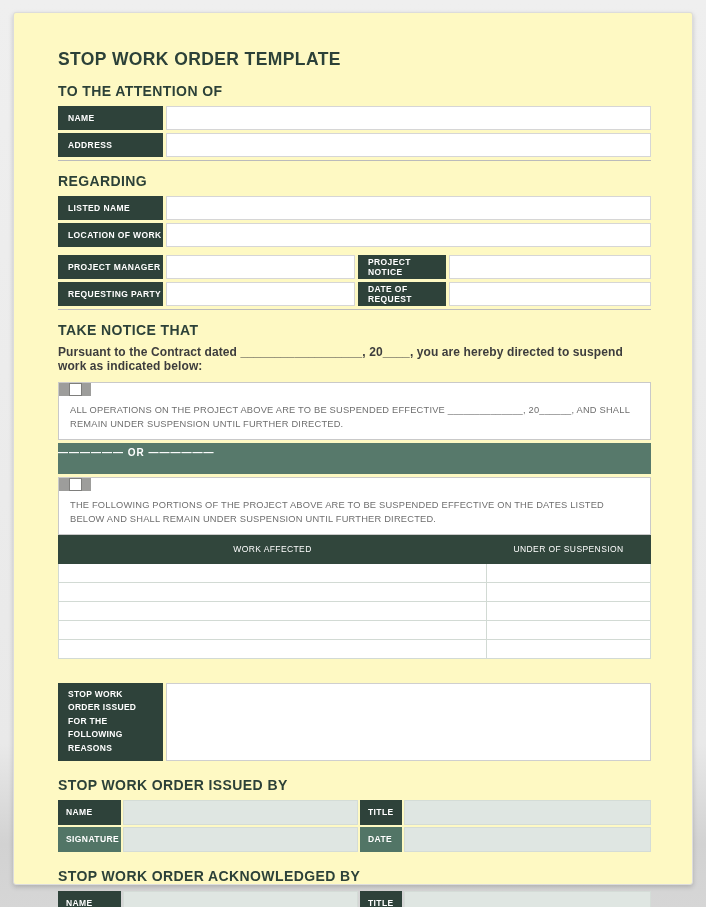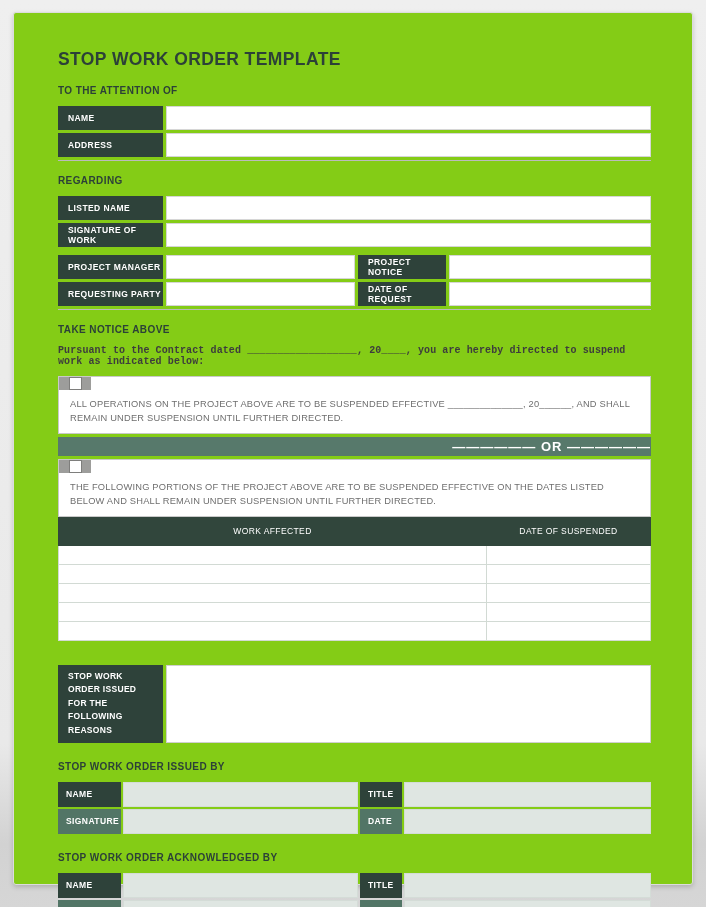--- a/index.html
+++ b/index.html
@@ -4,64 +4,64 @@
 <style>
   * { margin:0; padding:0; box-sizing:border-box; }
   html,body { width:706px; height:907px; }
   body {
     font-family:"Liberation Sans", sans-serif;
     background:linear-gradient(180deg,#efefef 0%,#e9e9e9 82%,#d2d2d2 93%,#d6d6d6 100%);
     position:relative;
   }
   .page {
     position:absolute; left:13px; top:12px; width:680px; height:873px;
-    background:#84cc16; border-radius:3px;
+    background:#fef9c3; border-radius:3px;
     border:1px solid #dcdcdc;
     box-shadow:0 2px 5px rgba(0,0,0,0.18);
     padding:36px 41px 0 44px;
   }
   .doc-title {
     font-size:17.5px; font-weight:bold; color:#2c4138;
     letter-spacing:0.4px; line-height:20px; margin-bottom:16px;
   }
   h2.section-heading {
-    font-size:10px; font-weight:bold; color:#2c4138;
+    font-size:14px; font-weight:bold; color:#2c4138;
     letter-spacing:0.4px; line-height:12px; margin:6px 0 9px 0;
   }
   
   .kv-row { display:flex; column-gap:3px; height:24px; margin-bottom:3px; }
   .kv-label {
     width:105px; background:#2e423a; color:#fff;
     font-size:8.5px; font-weight:bold; letter-spacing:0.4px;
     display:flex; align-items:center; padding-left:10px; flex-shrink:0;
   }
   .kv-label.small2 { width:88px; }
   .kv-input { flex:1; background:#fff; border:1px solid #d6d6d6; }
   .kv-input.mid { flex:0 0 189px; }
   .divider { height:1px; background:#bbbbbb; margin:3px 0 14px 0; }
   .group-gap { height:5px; }
   
   .intro-line {
-    font-size:10px; font-weight:bold; color:#3d3d3d;
-    letter-spacing:0.1px; margin:2px 0 9px 0;font-family:Liberation Mono, monospace;
+    font-size:12px; font-weight:bold; color:#3d3d3d;
+    letter-spacing:0.1px; margin:2px 0 9px 0;
   }
   .option-box { display:flex; border:1px solid #c9c9c9; background:#fff;flex-direction:column; }
   .check-cell {
     width:32px; background:#9d9d9b; flex-shrink:0;
     display:flex; align-items:center; justify-content:center;
   }
   .checkbox { width:13px; height:13px; background:#fff; border:1px solid #7e7e7c; }
   .option-text {
     font-size:9.3px; color:#6e6e6e; letter-spacing:0.2px;
     line-height:1.55; padding:7px 12px 7px 11px;
   }
   .or-bar {
-    background:#57796b; color:#fff; text-align:right;
-    font-size:13px; font-weight:bold; letter-spacing:1px;
-    height:19px; line-height:19px; margin:3px 0;
+    background:#57796b; color:#fff; text-align:left;
+    font-size:10px; font-weight:bold; letter-spacing:1px;
+    height:31px; line-height:19px; margin:3px 0;
   }
   
   table.suspension { width:100%; border-collapse:collapse; }
   table.suspension th {
     background:#31463c; color:#fff; font-size:8.5px; font-weight:normal;
     letter-spacing:0.4px; height:28px; border:1px solid #31463c;
   }
   table.suspension td { background:#fff; border:1px solid #d2dad4; height:19px; }
   table.suspension .col-work { width:72.3%; }
   
@@ -107,40 +107,40 @@
   </div>
   <div class="divider"></div>
 
   <h2 class="section-heading">REGARDING</h2>
   <div>
     <div class="kv-row">
       <div class="kv-label">LISTED NAME</div>
       <div class="kv-input"></div>
     </div>
     <div class="kv-row">
-      <div class="kv-label">SIGNATURE OF WORK</div>
+      <div class="kv-label">LOCATION OF WORK</div>
       <div class="kv-input"></div>
     </div>
     <div class="group-gap"></div>
     <div class="kv-row">
       <div class="kv-label">PROJECT MANAGER</div>
       <div class="kv-input mid"></div>
       <div class="kv-label small2">PROJECT NOTICE</div>
       <div class="kv-input"></div>
     </div>
     <div class="kv-row">
       <div class="kv-label">REQUESTING PARTY</div>
       <div class="kv-input mid"></div>
       <div class="kv-label small2">DATE OF REQUEST</div>
       <div class="kv-input"></div>
     </div>
   </div>
   <div class="divider"></div>
 
-  <h2 class="section-heading">TAKE NOTICE ABOVE</h2>
+  <h2 class="section-heading">TAKE NOTICE THAT</h2>
   <p class="intro-line">Pursuant to the Contract dated __________________, 20____, you are hereby directed to suspend work as indicated below:</p>
 
   <div class="option-box">
     <div class="check-cell">
       <span class="checkbox"></span>
     </div>
     <div class="option-text">ALL OPERATIONS ON THE PROJECT ABOVE ARE TO BE SUSPENDED EFFECTIVE ______________, 20______, AND SHALL REMAIN UNDER SUSPENSION UNTIL FURTHER DIRECTED.</div>
   </div>
 
   <div class="or-bar">——————  OR  ——————</div>
@@ -149,21 +149,21 @@
     <div class="check-cell">
       <span class="checkbox"></span>
     </div>
     <div class="option-text">THE FOLLOWING PORTIONS OF THE PROJECT ABOVE ARE TO BE SUSPENDED EFFECTIVE ON THE DATES LISTED BELOW AND SHALL REMAIN UNDER SUSPENSION UNTIL FURTHER DIRECTED.</div>
   </div>
 
   <table class="suspension">
     <thead>
       <tr>
         <th class="col-work">WORK AFFECTED</th>
-        <th>DATE OF SUSPENDED</th>
+        <th>UNDER OF SUSPENSION</th>
       </tr>
     </thead>
     <tbody>
       <tr>
         <td></td>
         <td></td>
       </tr>
       <tr>
         <td></td>
         <td></td>

